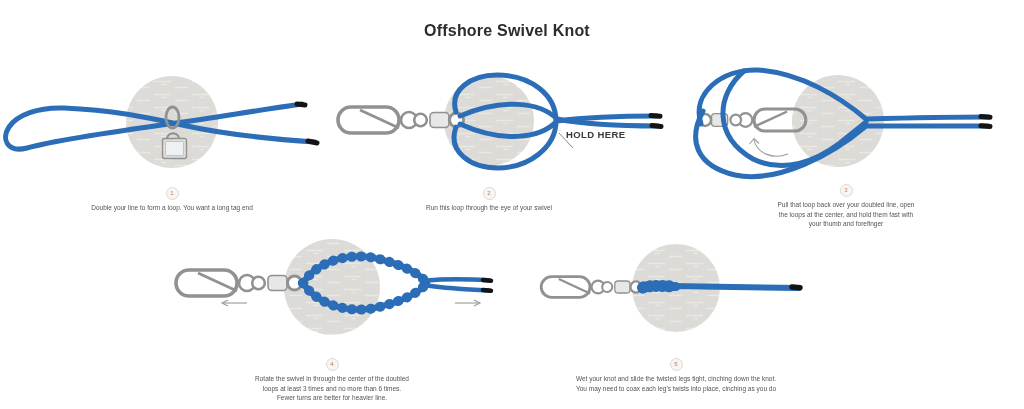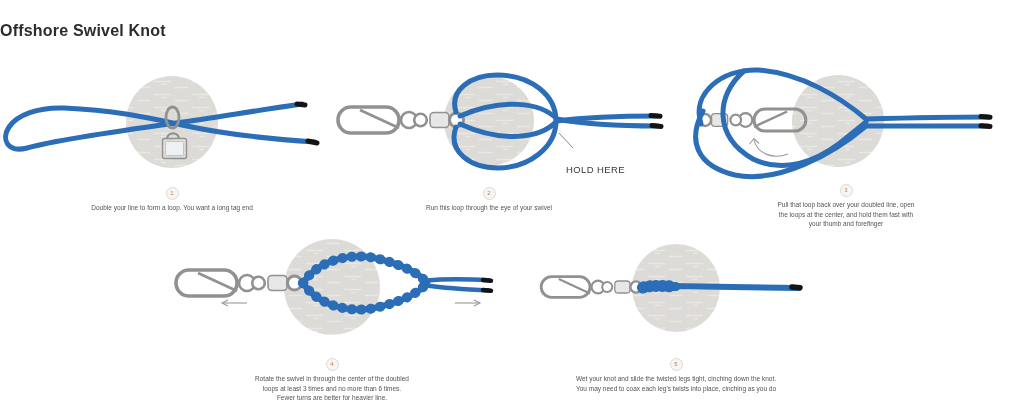--- a/index.html
+++ b/index.html
@@ -1,25 +1,25 @@
 <!DOCTYPE html>
 <html style="--rope_blue: #2b6db6; --paper_gray: #dcdbd7; --paper_streak: #e9e8e3; --swivel_gray: #919190; --tip_black: #141414; --step_number_red: #c0786c; --caption_gray: #55534f; --arrow_gray: #9a9a97; --title_gray: #2e2c2a;"><head>
 <meta charset="utf-8">
 <style>
   html,body{margin:0;padding:0;}
   body{
     width:1024px;height:409px;position:relative;background:#ffffff;
     font-family:"Liberation Sans",sans-serif;overflow:hidden;
   }
   .title{
-    position:absolute;top:22px;left:0;width:1014px;text-align:left;
+    position:absolute;top:22px;left:0;width:1014px;text-align:center;
     font-size:16px;font-weight:600;color:var(--title_gray,#2e2c2a);letter-spacing:.2px;
   }
   .hold-here{
-    position:absolute;left:566px;top:164px;font-size:9.5px;font-weight:400;
+    position:absolute;left:566px;top:129px;font-size:9.5px;font-weight:700;
     color:#3a3836;letter-spacing:.4px;
   }
   .diagram-svg{position:absolute;left:0;top:0;}
   .caption{position:absolute;display:flex;flex-direction:column;align-items:center;row-gap:3px;}
   .stepnum{
     width:13px;height:13px;border-radius:50%;box-sizing:border-box;
     background:#f7f6f3;border:1px solid #ddd9d3;color:var(--step_number_red,#c0786c);
     font-size:6px;line-height:11px;text-align:center;
   }
   .captext{

